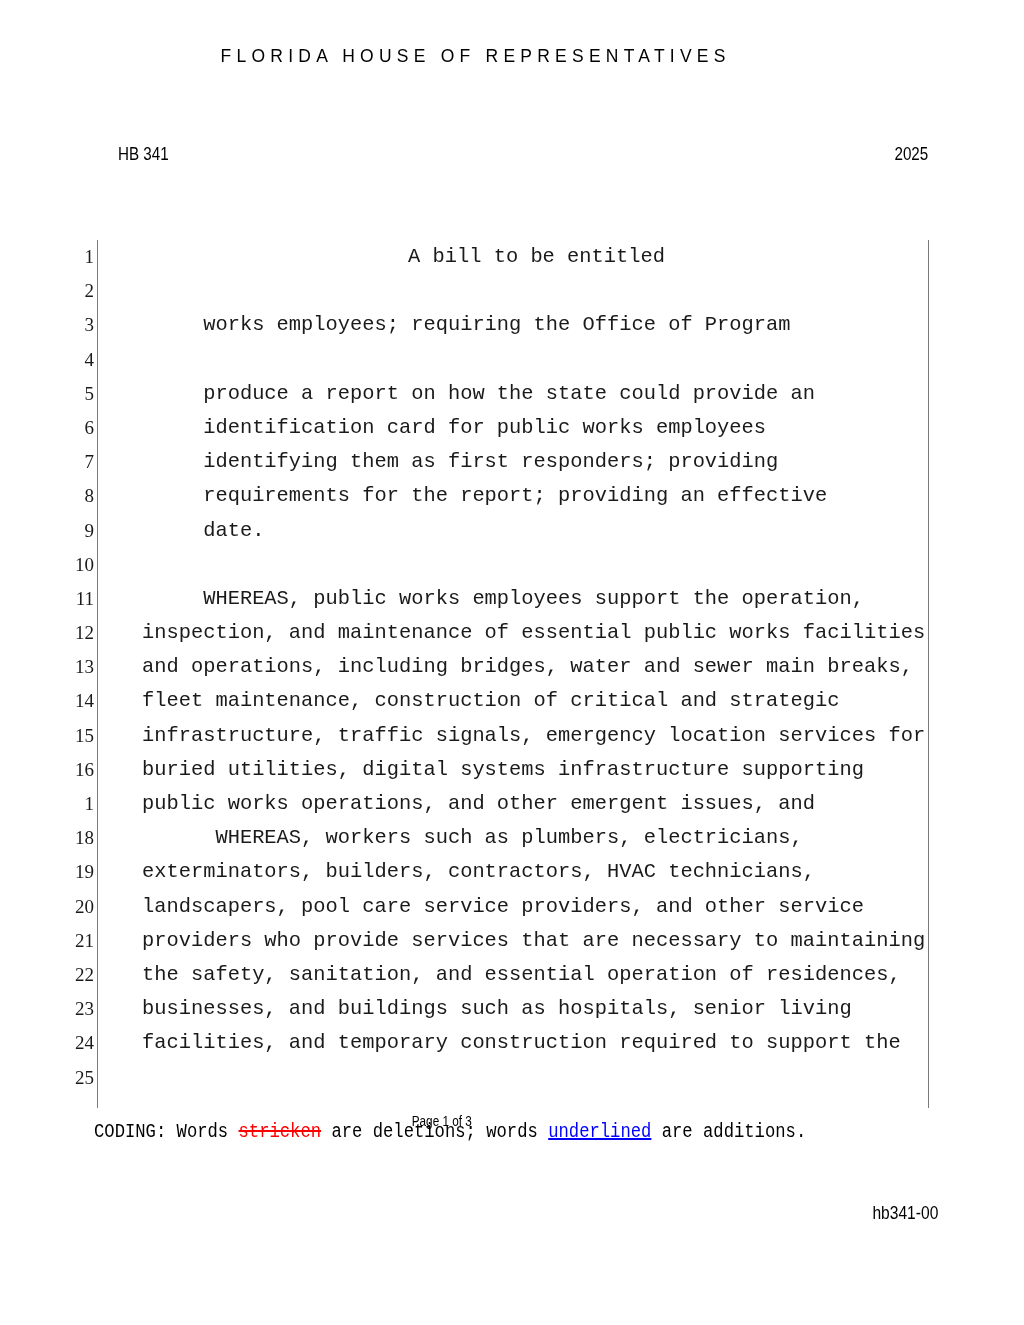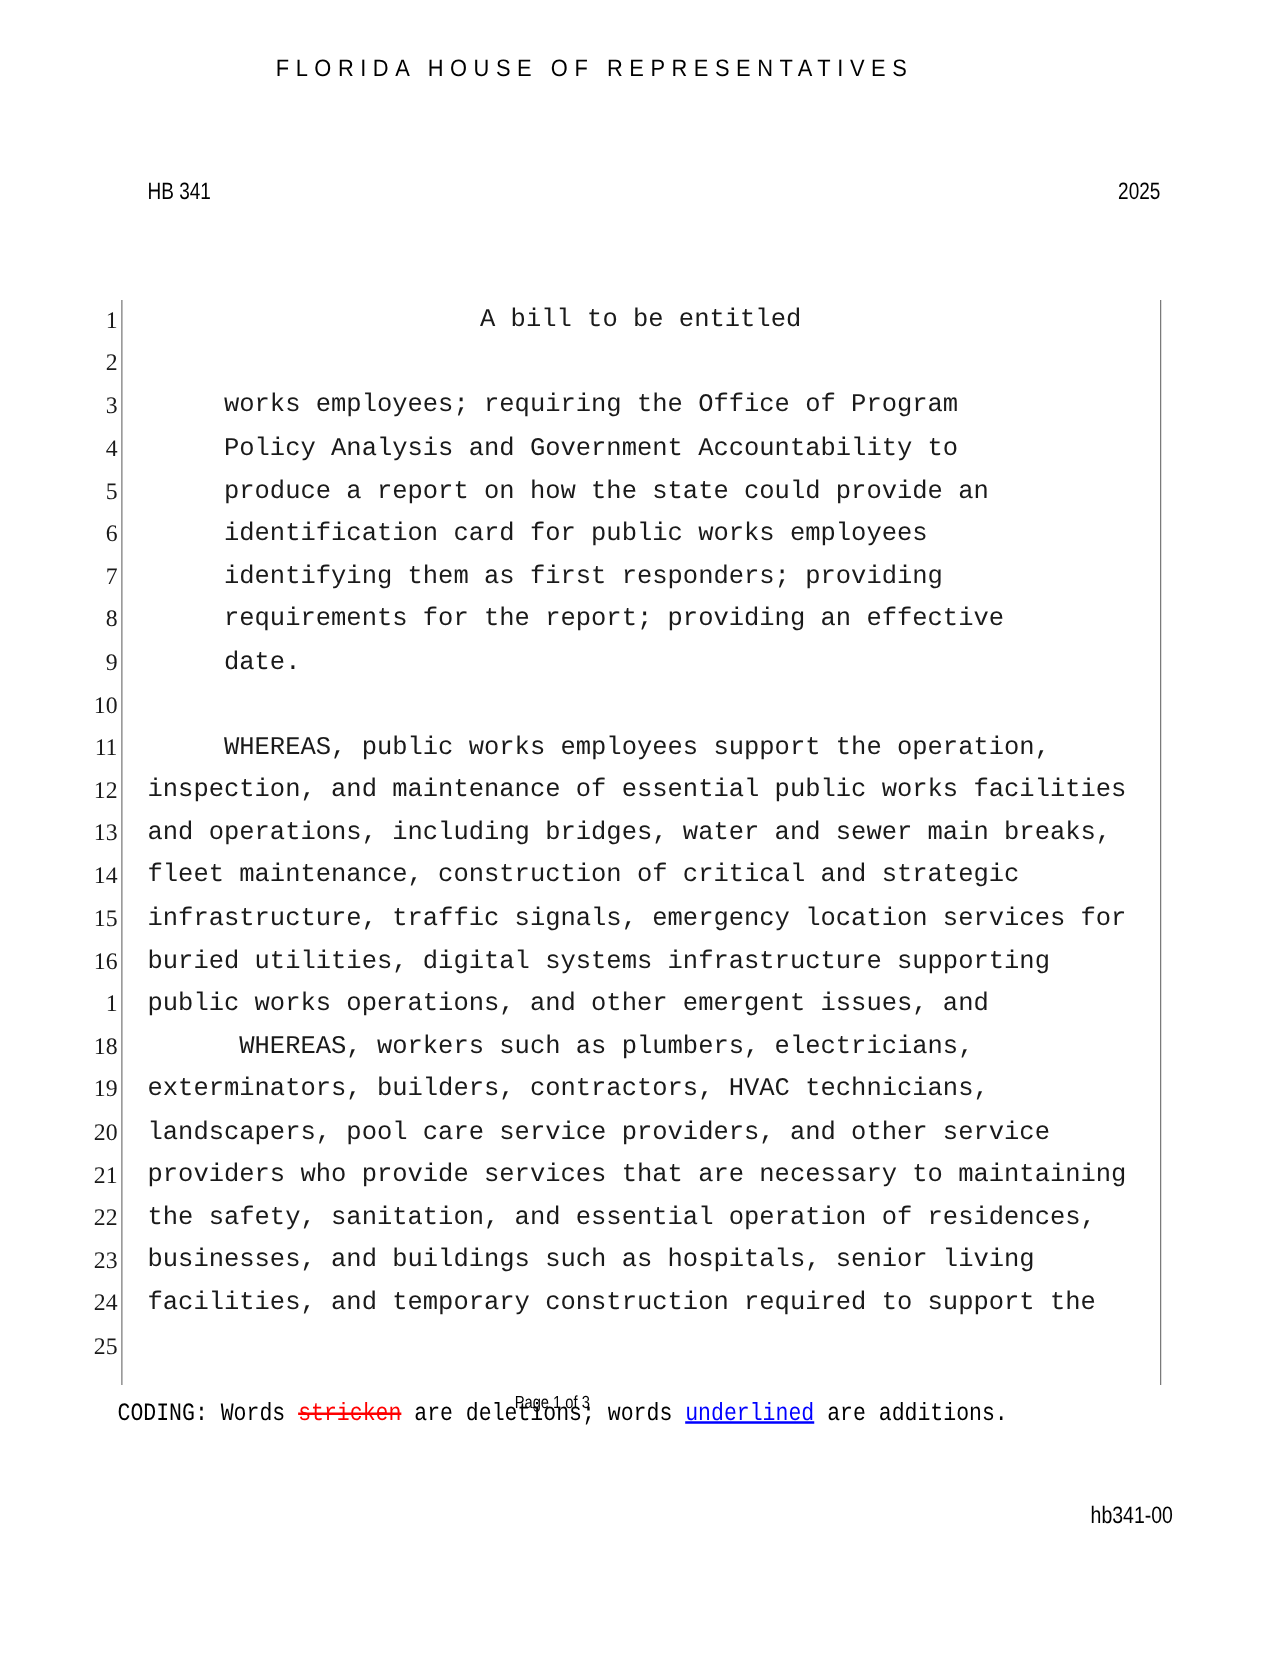--- a/index.html
+++ b/index.html
@@ -103,20 +103,21 @@
 
   .line-text {
     position: absolute;
     left: 118px;
     font-family: "Liberation Mono", "DejaVu Sans Mono", monospace;
     font-size: 20.4px;
     line-height: 34.2px;
     letter-spacing: 0px;
     color: #1a1a1a;
     white-space: pre;
+    padding-left: 24px;
   }
 
   .line-text.centered {
     left: 97px;
     width: 831px;
     text-align: center;
   }
 
   
   .page-label {
@@ -168,21 +169,21 @@
     <div class="bill-year">2025</div>
   </div>
 
   <div class="body-block">
     <div class="rule rule-left"></div>
     <div class="rule rule-right"></div>
     <div class="lines" id="lines-container">
         <div class="line"><div class="line-number">1</div><div class="line-text centered">A bill to be entitled</div></div>
         <div class="line"><div class="line-number">2</div></div>
         <div class="line"><div class="line-number">3</div><div class="line-text">     works employees; requiring the Office of Program</div></div>
-        <div class="line"><div class="line-number">4</div><div class="line-text">     Policy Analysis and Government Accountability to</div></div>
+        <div class="line"><div class="line-number">4</div></div>
         <div class="line"><div class="line-number">5</div><div class="line-text">     produce a report on how the state could provide an</div></div>
         <div class="line"><div class="line-number">6</div><div class="line-text">     identification card for public works employees</div></div>
         <div class="line"><div class="line-number">7</div><div class="line-text">     identifying them as first responders; providing</div></div>
         <div class="line"><div class="line-number">8</div><div class="line-text">     requirements for the report; providing an effective</div></div>
         <div class="line"><div class="line-number">9</div><div class="line-text">     date.</div></div>
         <div class="line"><div class="line-number">10</div><div class="line-text"></div></div>
         <div class="line"><div class="line-number">11</div><div class="line-text">     WHEREAS, public works employees support the operation,</div></div>
         <div class="line"><div class="line-number">12</div><div class="line-text">inspection, and maintenance of essential public works facilities</div></div>
         <div class="line"><div class="line-number">13</div><div class="line-text">and operations, including bridges, water and sewer main breaks,</div></div>
         <div class="line"><div class="line-number">14</div><div class="line-text">fleet maintenance, construction of critical and strategic</div></div>

